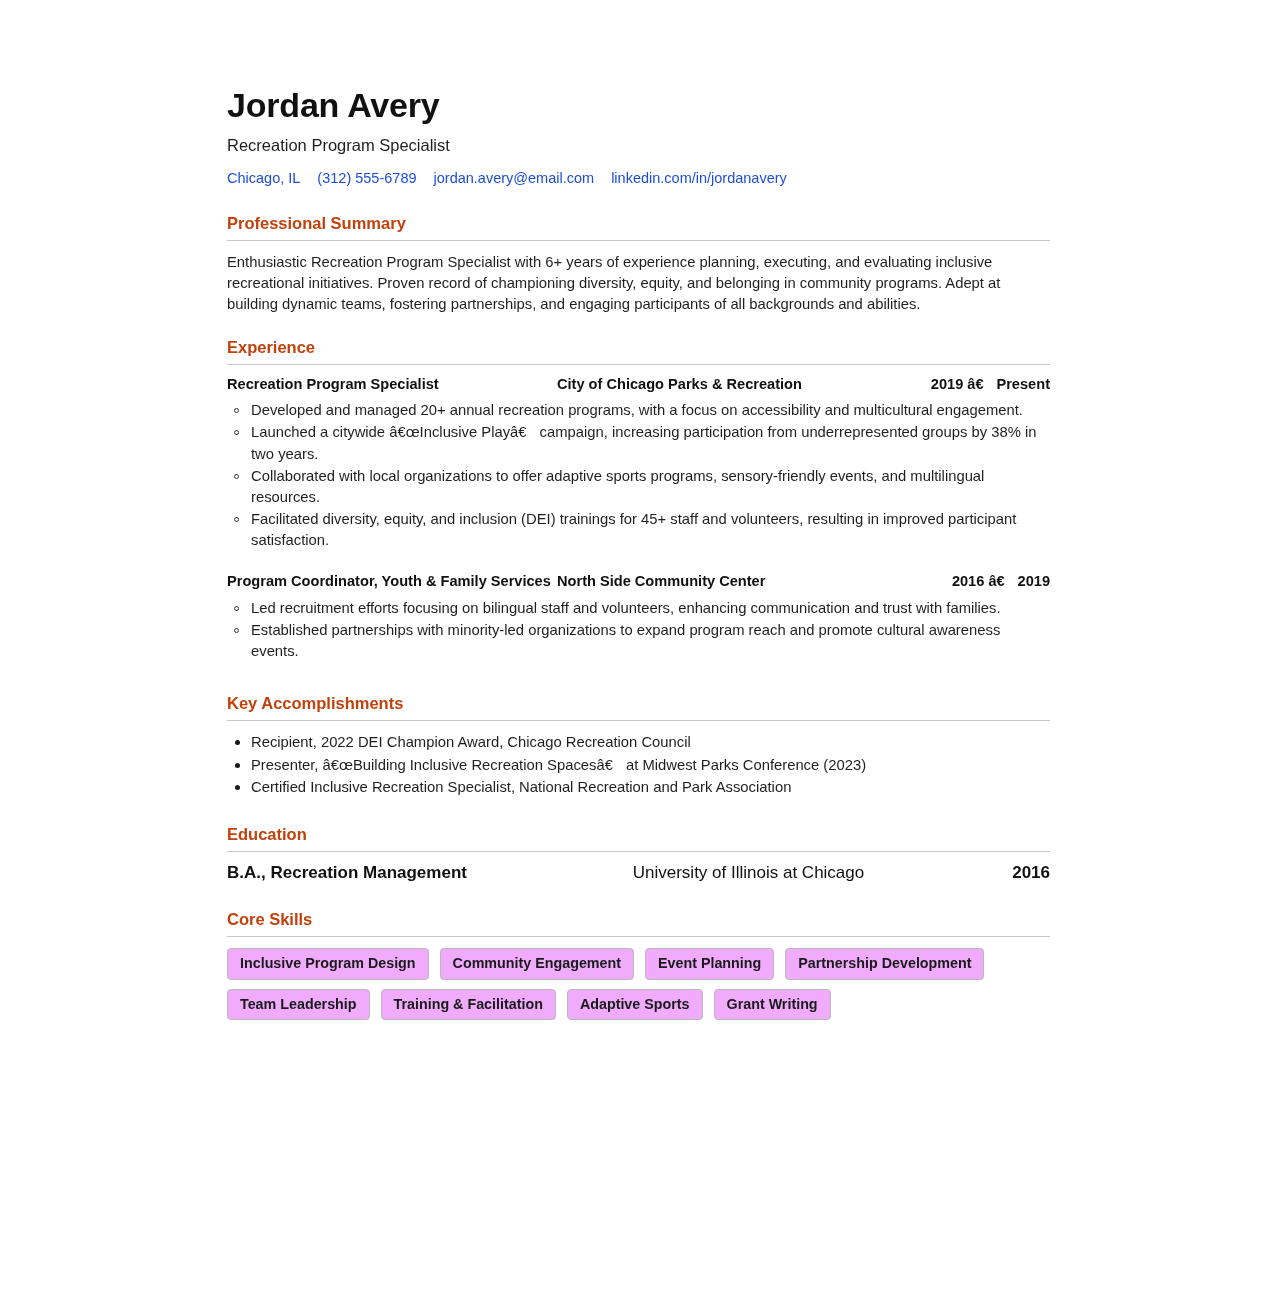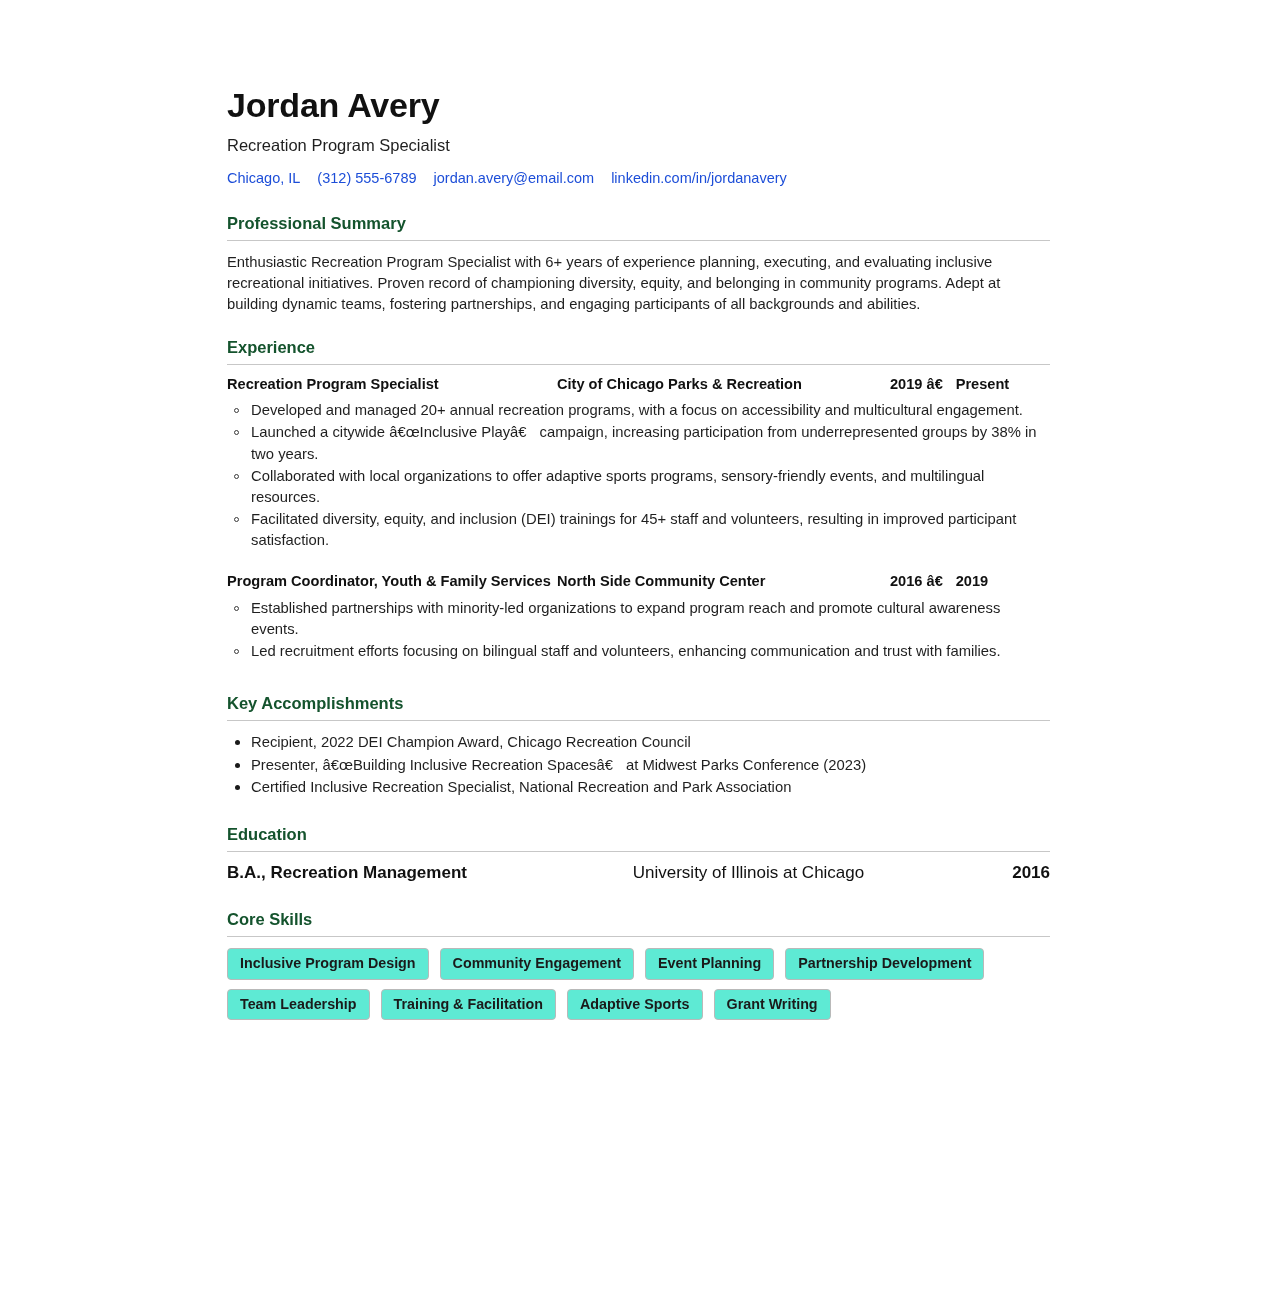--- a/index.html
+++ b/index.html
@@ -51,21 +51,21 @@
     white-space: nowrap;
   }
   .contact .ci { display: inline-block; }
   .contact .sep { display: inline-block; width: 17px; }
 
   
   .section { margin-bottom: 4px; }
   .section-title {
     font-size: 16.5px;
     font-weight: bold;
-    color: #14532d;
+    color: #c2410c;
     margin: 0 0 7px 0;
     line-height: 1.15;
   }
   .rule {
     height: 1px;
     background: #c7c7c7;
     width: 823px;
     margin: 0 0 11px 0;
   }
 
@@ -83,21 +83,21 @@
     display: flex;
     align-items: baseline;
     font-size: 14.6px;
     font-weight: bold;
     color: #111111;
     margin-bottom: 7px;
     line-height: 1.2;
   }
   .job-title   { flex: 0 0 330px; text-align: left; }
   .job-company { flex: 1 1 auto;  text-align: left; }
-  .job-dates   { flex: 0 0 160px; text-align: left; white-space: nowrap; }
+  .job-dates   { flex: 0 0 160px; text-align: right; white-space: nowrap; }
 
   ul.hollow, ul.solid {
     margin: 0 0 0 0;
     padding: 0;
     list-style: none;
   }
   ul.hollow li, ul.solid li {
     position: relative;
     padding-left: 24px;
     font-size: 14.8px;
@@ -151,21 +151,21 @@
   
   .skills {
     display: flex;
     flex-wrap: wrap;
     gap: 9px 11px;
     width: 823px;
   }
   .skill-chip {
     border: 1px solid #b9b9b9;
     border-radius: 4px;
-    background: #5eead4;
+    background: #f0abfc;
     padding: 6px 12px 7px 12px;
     font-size: 14.3px;
     font-weight: bold;
     color: #1a1a1a;
     line-height: 1.15;
     white-space: nowrap;
     box-sizing: border-box;
   }
 </style>
 </head>
@@ -208,22 +208,22 @@
 
       <div class="job-spacer"></div>
 
       <div class="job">
         <div class="job-header">
           <span class="job-title">Program Coordinator, Youth &amp; Family Services</span>
           <span class="job-company">North Side Community Center</span>
           <span class="job-dates">2016 â€ 2019</span>
         </div>
         <ul class="hollow">
+          <li>Led recruitment efforts focusing on bilingual staff and volunteers, enhancing communication and trust with families.</li>
           <li>Established partnerships with minority-led organizations to expand program reach and promote cultural awareness events.</li>
-          <li>Led recruitment efforts focusing on bilingual staff and volunteers, enhancing communication and trust with families.</li>
         </ul>
       </div>
       <div class="exp-bottom"></div>
     </div>
 
     <div class="section">
       <div class="section-title">Key Accomplishments</div>
       <div class="rule"></div>
       <ul class="solid accomplishments">
         <li>Recipient, 2022 DEI Champion Award, Chicago Recreation Council</li>

